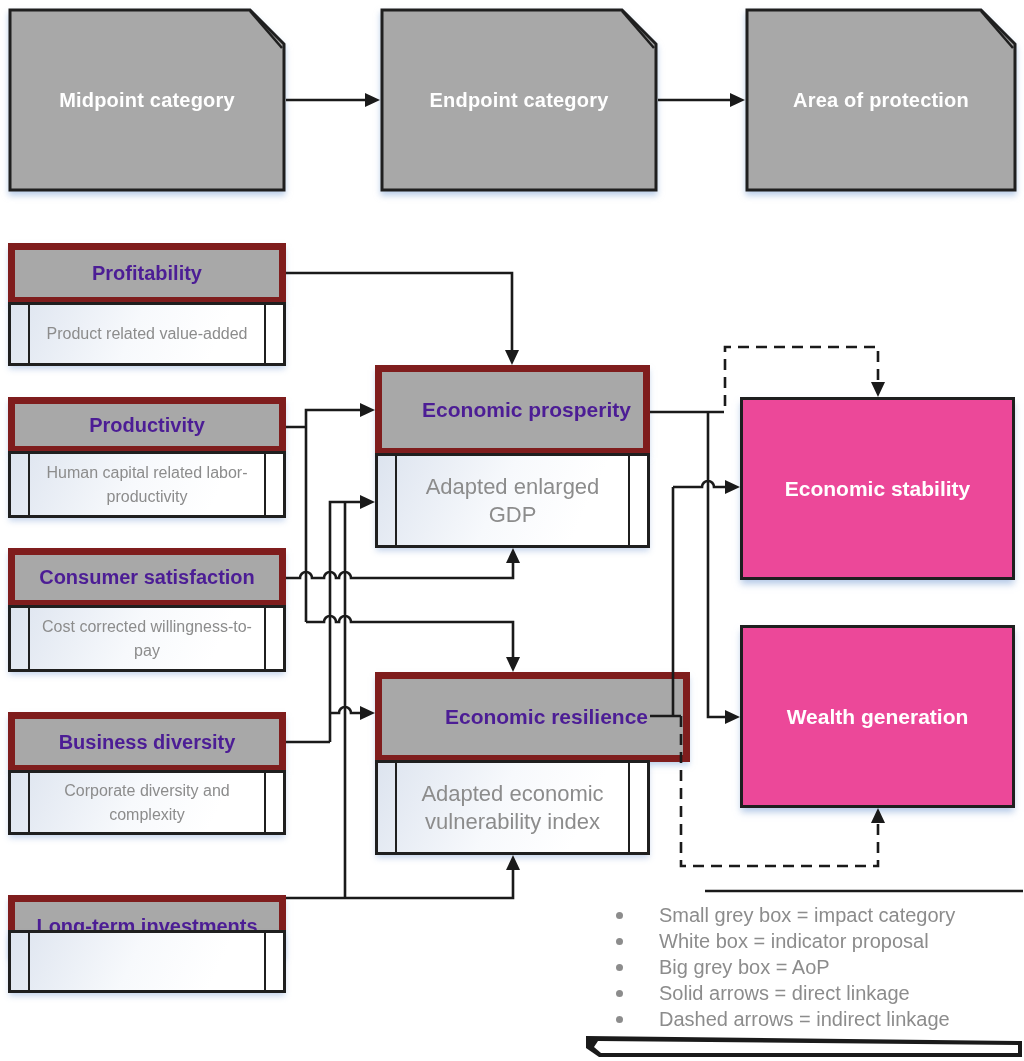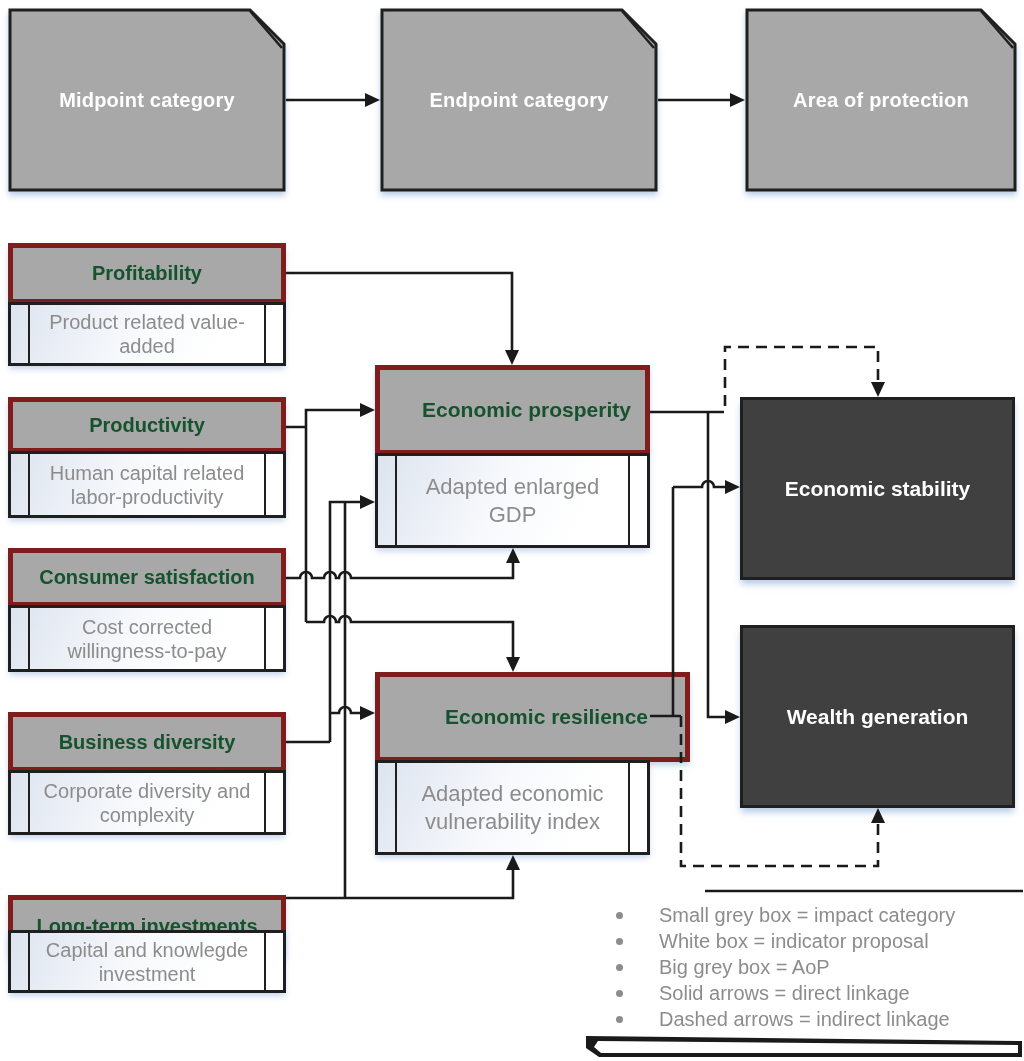--- a/index.html
+++ b/index.html
@@ -10,35 +10,35 @@
   }
   .overlay{position:absolute;left:0;top:0;width:1024px;height:1061px;pointer-events:none;z-index:6;}
 
   
   .topbox{position:absolute;width:278px;height:184px;z-index:2;filter:drop-shadow(0 4px 3px rgba(130,165,215,.55));}
   .topbox svg{position:absolute;left:0;top:0;}
   .topbox .lbl{position:absolute;left:0;top:0;width:100%;height:100%;display:flex;align-items:center;justify-content:center;
     color:#ffffff;font-weight:bold;font-size:20px;letter-spacing:.2px;}
 
   
-  .hdr{position:absolute;background:#a8a8a8;border:5px solid #7f1d1d;display:flex;align-items:center;justify-content:center;
-    color:#14532d;font-weight:bold;z-index:2;box-shadow:0 4px 6px -1px rgba(130,165,215,.55);}
+  .hdr{position:absolute;background:#a8a8a8;border:7px solid #7f1d1d;display:flex;align-items:center;justify-content:center;
+    color:#4c1d95;font-weight:bold;z-index:2;box-shadow:0 4px 6px -1px rgba(130,165,215,.55);}
   .hdr.small{font-size:20px;}
   .hdr.big{font-size:21px;padding-left:28px;}
   .sub{position:absolute;background:linear-gradient(115deg,#dde4ef 0%,#f7f9fc 45%,#ffffff 75%);
     border:3px solid #1f1f1f;display:flex;align-items:center;justify-content:center;text-align:center;
     color:#8c8c8c;z-index:3;padding:0 30px;box-shadow:0 4px 6px -1px rgba(130,165,215,.45);}
-  .sub.small{font-size:20px;line-height:24px;}
+  .sub.small{font-size:16px;line-height:24px;}
   .sub.big{font-size:22px;line-height:28px;}
   .sub .div-l,.sub .div-r{position:absolute;top:0;bottom:0;width:2px;background:#1f1f1f;}
   .sub .div-l{left:17px;}
   .sub .div-r{right:17px;}
 
   
-  .aop{position:absolute;width:275px;height:183px;background:#404040;border:3px solid #1f1f1f;
+  .aop{position:absolute;width:275px;height:183px;background:#ec4899;border:3px solid #1f1f1f;
     display:flex;align-items:center;justify-content:center;color:#ffffff;font-weight:bold;font-size:21px;z-index:2;
     box-shadow:0 5px 7px -1px rgba(130,165,215,.6);}
 
   
   .legend{position:absolute;left:604px;top:902px;width:420px;z-index:4;}
   .legend ul{list-style:none;margin:0;padding:0;}
   .legend li{display:flex;align-items:flex-start;color:#8c8c8c;font-size:20px;line-height:26px;}
   .legend .dot{flex:0 0 auto;width:7px;height:7px;border-radius:50%;background:#8c8c8c;margin:10px 36px 0 12px;}
 </style>
 </head>
@@ -102,21 +102,20 @@
     <span class="div-l"></span>
     <span>Corporate diversity and complexity</span>
     <span class="div-r"></span>
   </div>
 
   <div class="hdr small" style="left:8px;top:870px;width:278px;height:62px;margin-top:25px;">
     <span>Long-term investments</span>
   </div>
   <div class="sub small" style="left:8px;top:930px;width:278px;height:63px;">
     <span class="div-l"></span>
-    <span>Capital and knowlegde investment</span>
     <span class="div-r"></span>
   </div>
 
   <div class="hdr big" style="left:375px;top:365px;width:275px;height:90px;">
     <span>Economic prosperity</span>
   </div>
   <div class="sub big" style="left:375px;top:453px;width:275px;height:95px;">
     <span class="div-l"></span>
     <span>Adapted enlarged GDP</span>
     <span class="div-r"></span>

